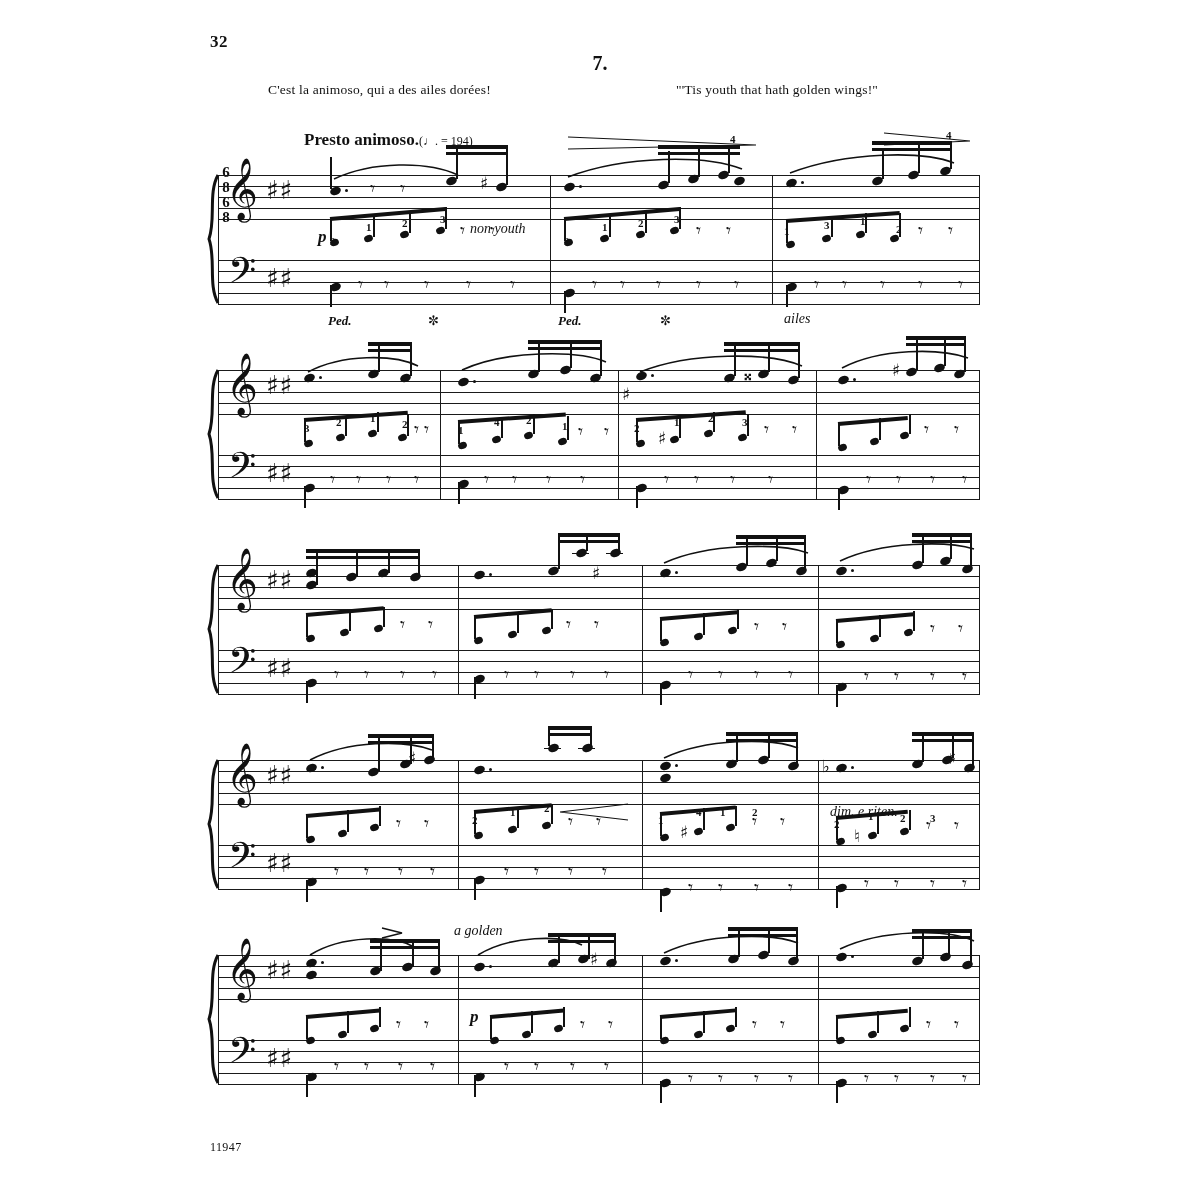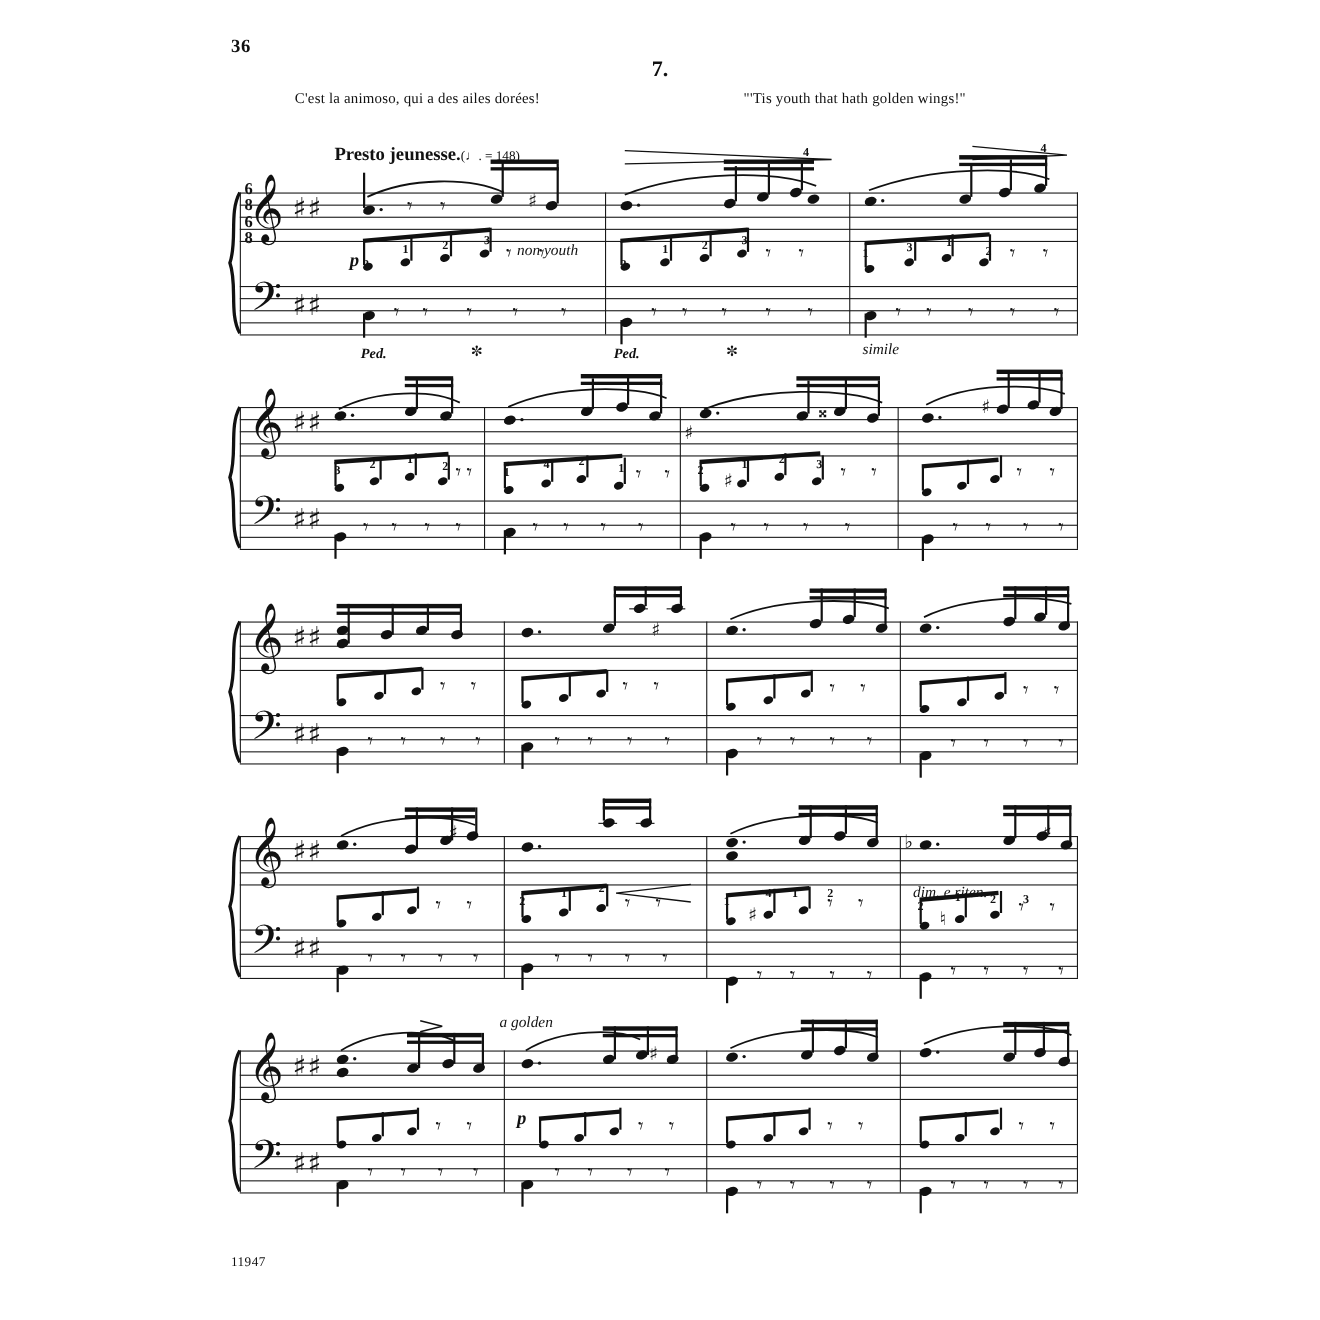--- a/index.html
+++ b/index.html
@@ -193,27 +193,27 @@
     position: absolute;
     font-family: "DejaVu Sans", sans-serif;
     font-size: 13px;
   }
 </style>
 </head>
 <body>
 
 <div class="page">
 
-  <div class="page-number">36</div>
+  <div class="page-number">32</div>
   <div class="piece-number">7.</div>
   <div class="epigraph-left">C'est la animoso, qui a des ailes dorées!</div>
   <div class="epigraph-right">"'Tis youth that hath golden wings!"</div>
 
   <div class="tempo-mark">
-    <span>Presto  jeunesse.</span><span class="metro">(♩. = 148)</span>
+    <span>Presto  animoso.</span><span class="metro">(♩. = 194)</span>
   </div>
 
   <div class="plate-number">11947</div>
 
   <div class="system" style="top:165px; height:160px;">
     <div class="brace" style="top:8px;">
       <svg width="18" height="132" viewBox="0 0 18 132">
         <path d="M14 2 C4 20, 12 46, 5 66 C12 86, 4 112, 14 130" stroke="#111" stroke-width="3" fill="none"></path>
       </svg>
     </div>
@@ -387,21 +387,21 @@
     <div class="fing" style="left:642px; top:50px;">1</div>
     <div class="fing" style="left:678px; top:58px;">2</div>
 
     <div class="nh" style="left:568px; top:118px;"></div>
     <div class="stem" style="left:568px; top:120px; height:22px;"></div>
     <div class="rest" style="left:596px; top:110px;">𝄾</div>
     <div class="rest" style="left:624px; top:110px;">𝄾</div>
     <div class="rest" style="left:662px; top:110px;">𝄾</div>
     <div class="rest" style="left:700px; top:110px;">𝄾</div>
     <div class="rest" style="left:740px; top:110px;">𝄾</div>
-    <div class="expr" style="left:566px; top:146px;">simile</div>
+    <div class="expr" style="left:566px; top:146px;">ailes</div>
   </div>
 
   <div class="system" style="top:360px; height:160px;">
     <div class="brace" style="top:8px;">
       <svg width="18" height="132" viewBox="0 0 18 132">
         <path d="M14 2 C4 20, 12 46, 5 66 C12 86, 4 112, 14 130" stroke="#111" stroke-width="3" fill="none"></path>
       </svg>
     </div>
     <div class="staff-lines" style="top:10px; height:44px;">
       <div class="ln" style="top:0px;"></div>

